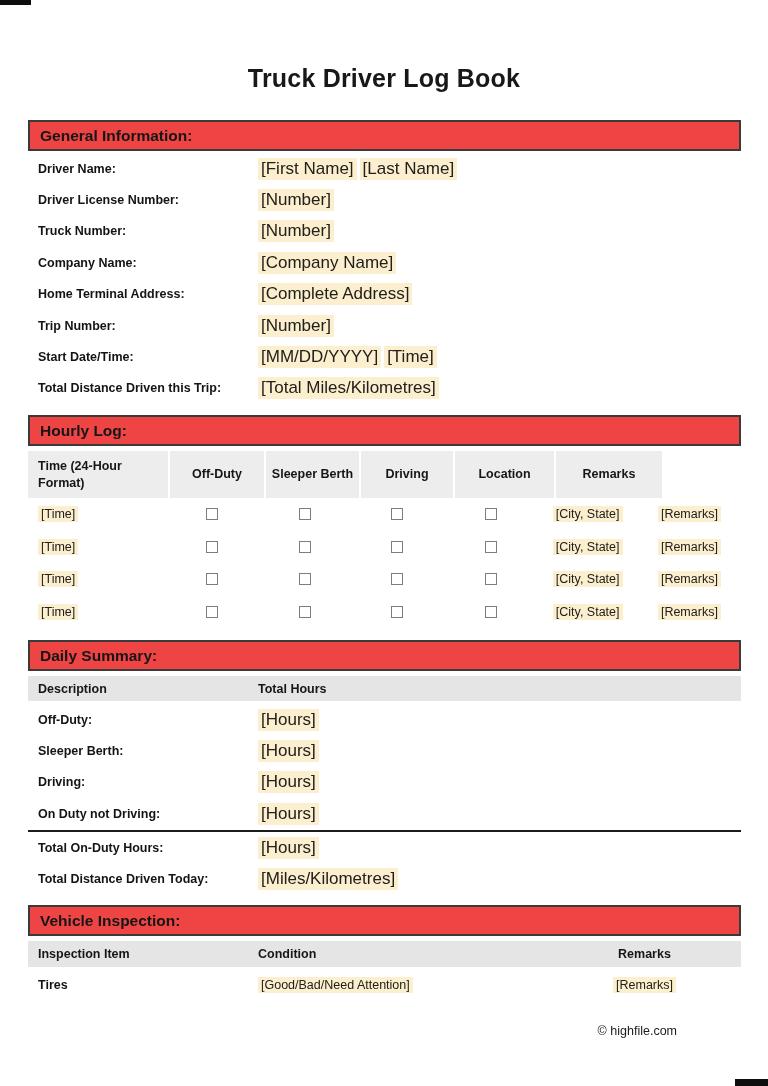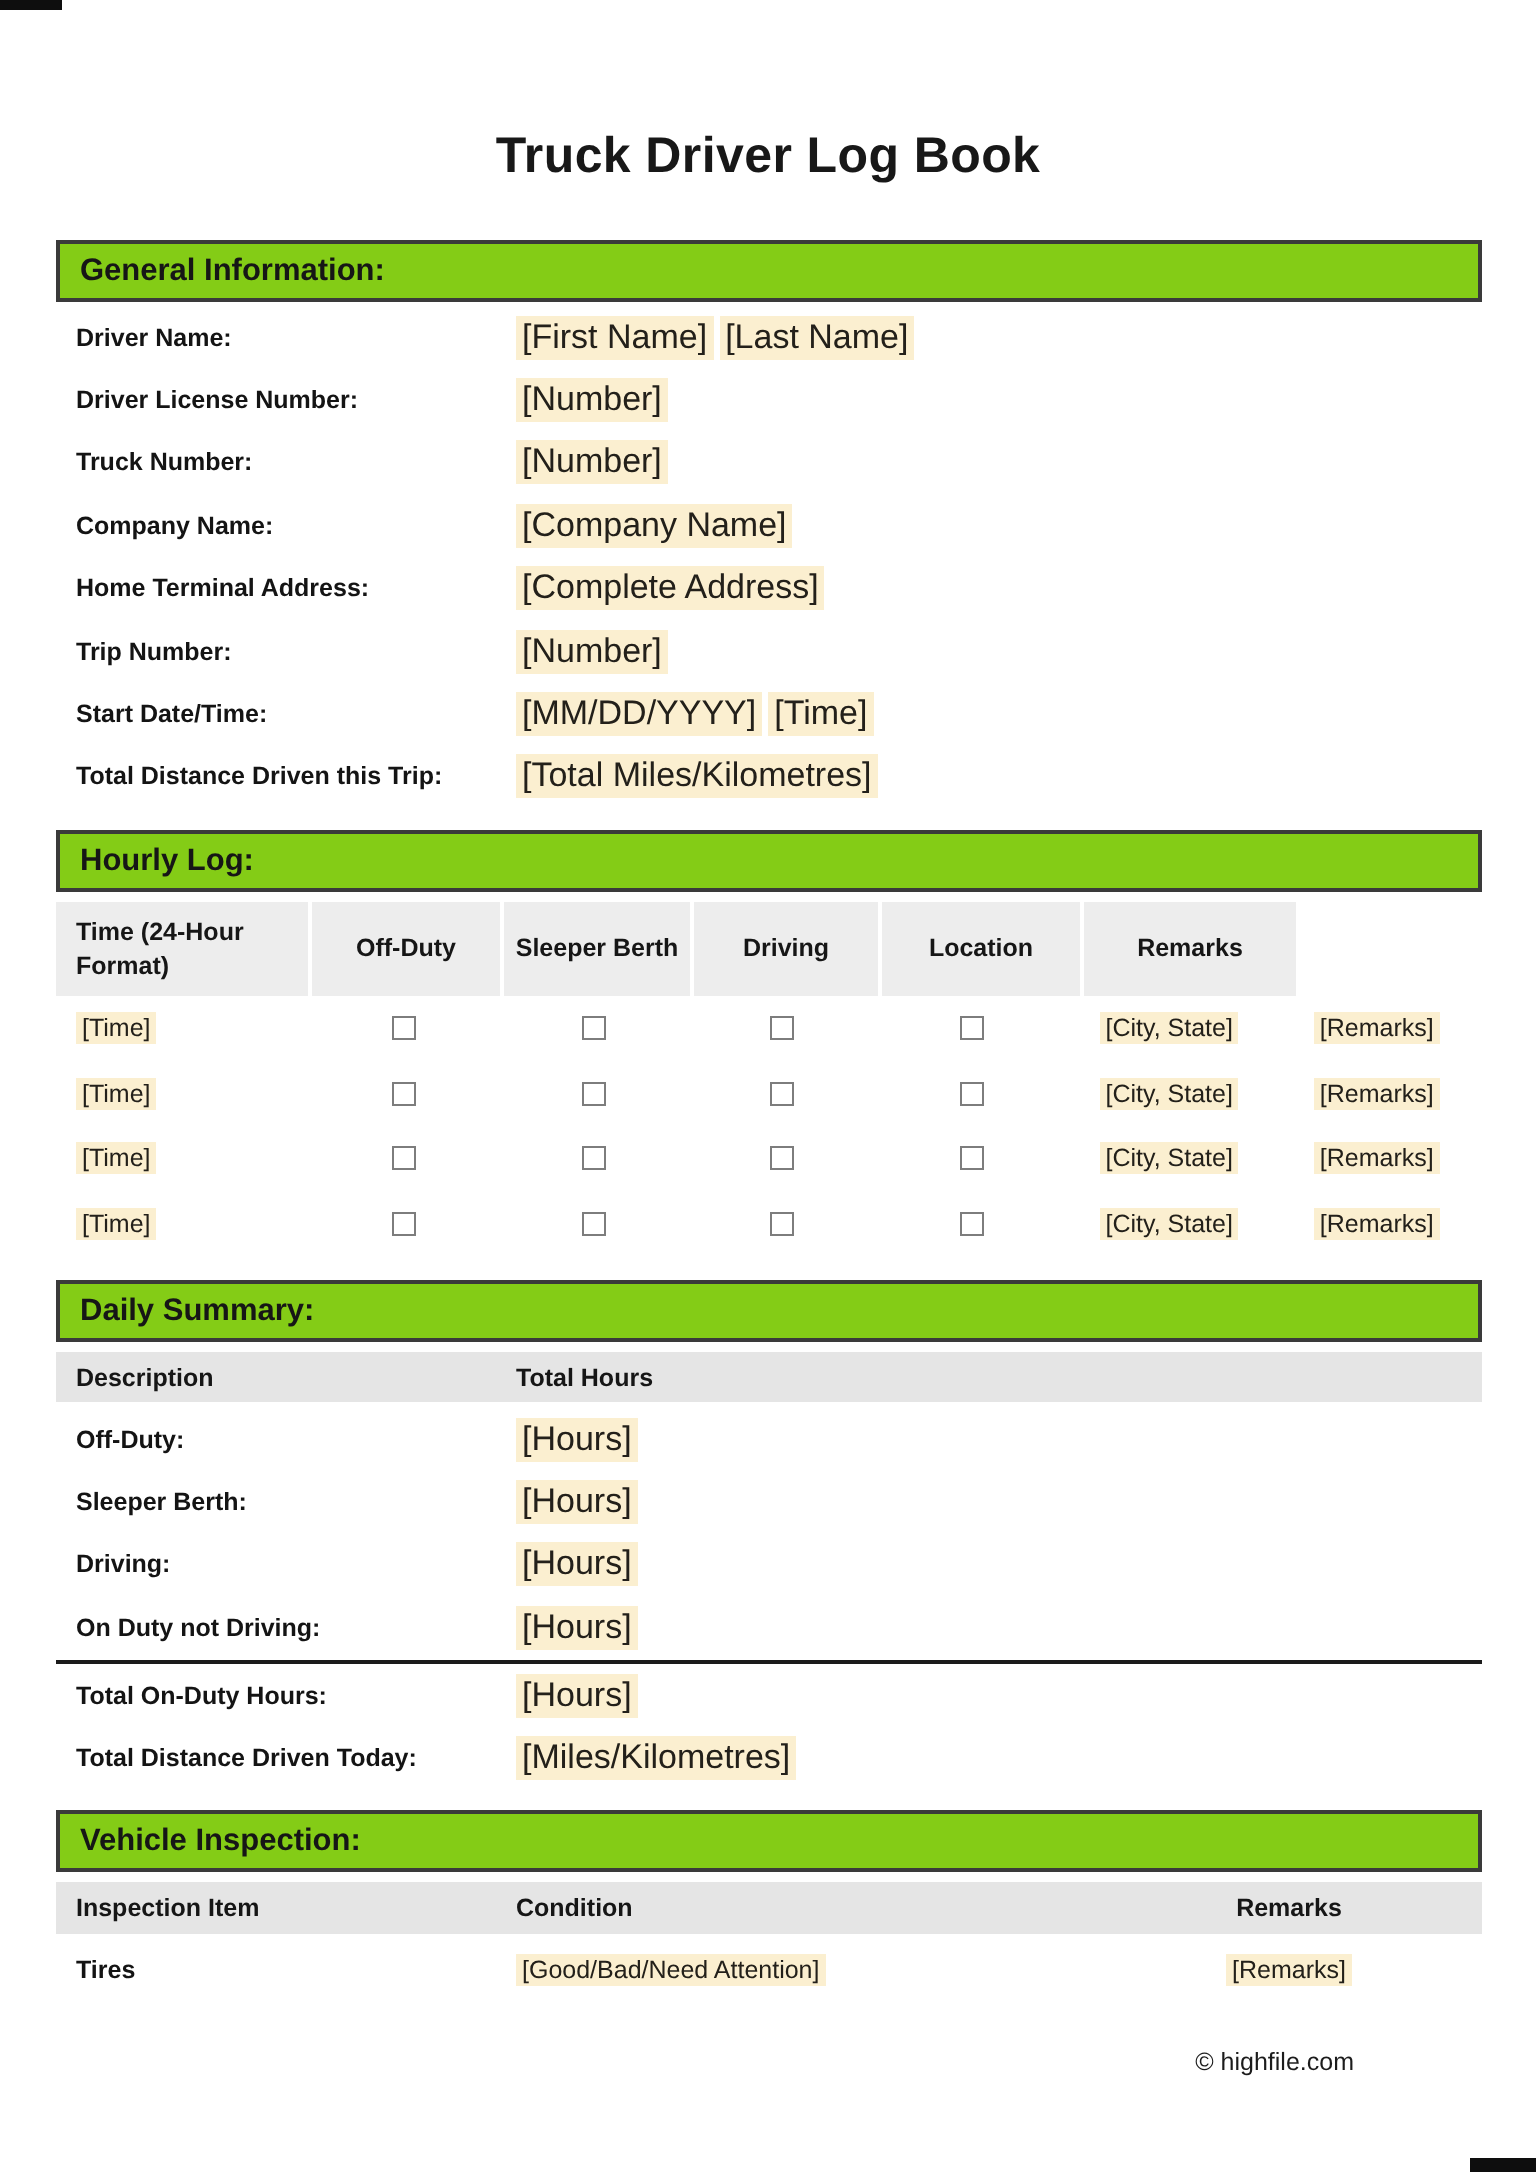--- a/index.html
+++ b/index.html
@@ -14,41 +14,41 @@
 
   .page-title {
     position:absolute; top:64px; left:0; width:768px;
     text-align:center; font-size:25px; font-weight:bold; color:#181818;
     letter-spacing:.2px;
   }
 
   .abs { position:absolute; left:28px; width:713px; }
 
   .section-heading {
-    border:2px solid #3a3a3a; height:31px; background:#84cc16;
+    border:2px solid #3a3a3a; height:31px; background:#ef4444;
     display:flex; align-items:center; padding-left:10px;
     font-size:15.5px; font-weight:bold; color:#161616;
   }
 
   .field-rows .row { height:31.4px; display:flex; align-items:center; }
   .flabel { width:230px; padding-left:10px; font-weight:bold; font-size:12.5px; color:#141414; }
   .fvalue { font-size:17px; color:#23201a; }
   .hl {
     background:#FBEFD0; color:#23201a; padding:1px 3px; display:inline-block;
   }
   .hl + .hl { margin-left:3px; }
 
   
   .hl-head { display:flex; gap:2px; height:47px; }
   .hl-head .cell {
     background:#EDEDED; display:flex; align-items:center; justify-content:center;
     text-align:center; font-weight:bold; font-size:12.5px; line-height:1.3; color:#161616;
   }
   .hl-head .cell.c0 { justify-content:flex-start; text-align:left; padding-left:10px; }
-  .c0{width:126px;} .c1{width:94px;} .c2{width:93px;} .c3{width:92px;}
+  .c0{width:140px;} .c1{width:94px;} .c2{width:93px;} .c3{width:92px;}
   .c4{width:96px;} .c5{width:99px;} .c6{width:106px;}
   .hl-row { display:flex; gap:2px; height:32.6px; align-items:center; }
   .hl-row .cell { display:flex; align-items:center; justify-content:center; font-size:12.5px; }
   .hl-row .cell.c0 { justify-content:flex-start; padding-left:10px; }
   .checkbox {
     width:12px; height:12px; border:1.5px solid #7d7d7d; background:#fff; display:inline-block;
   }
 
   
   .band {

